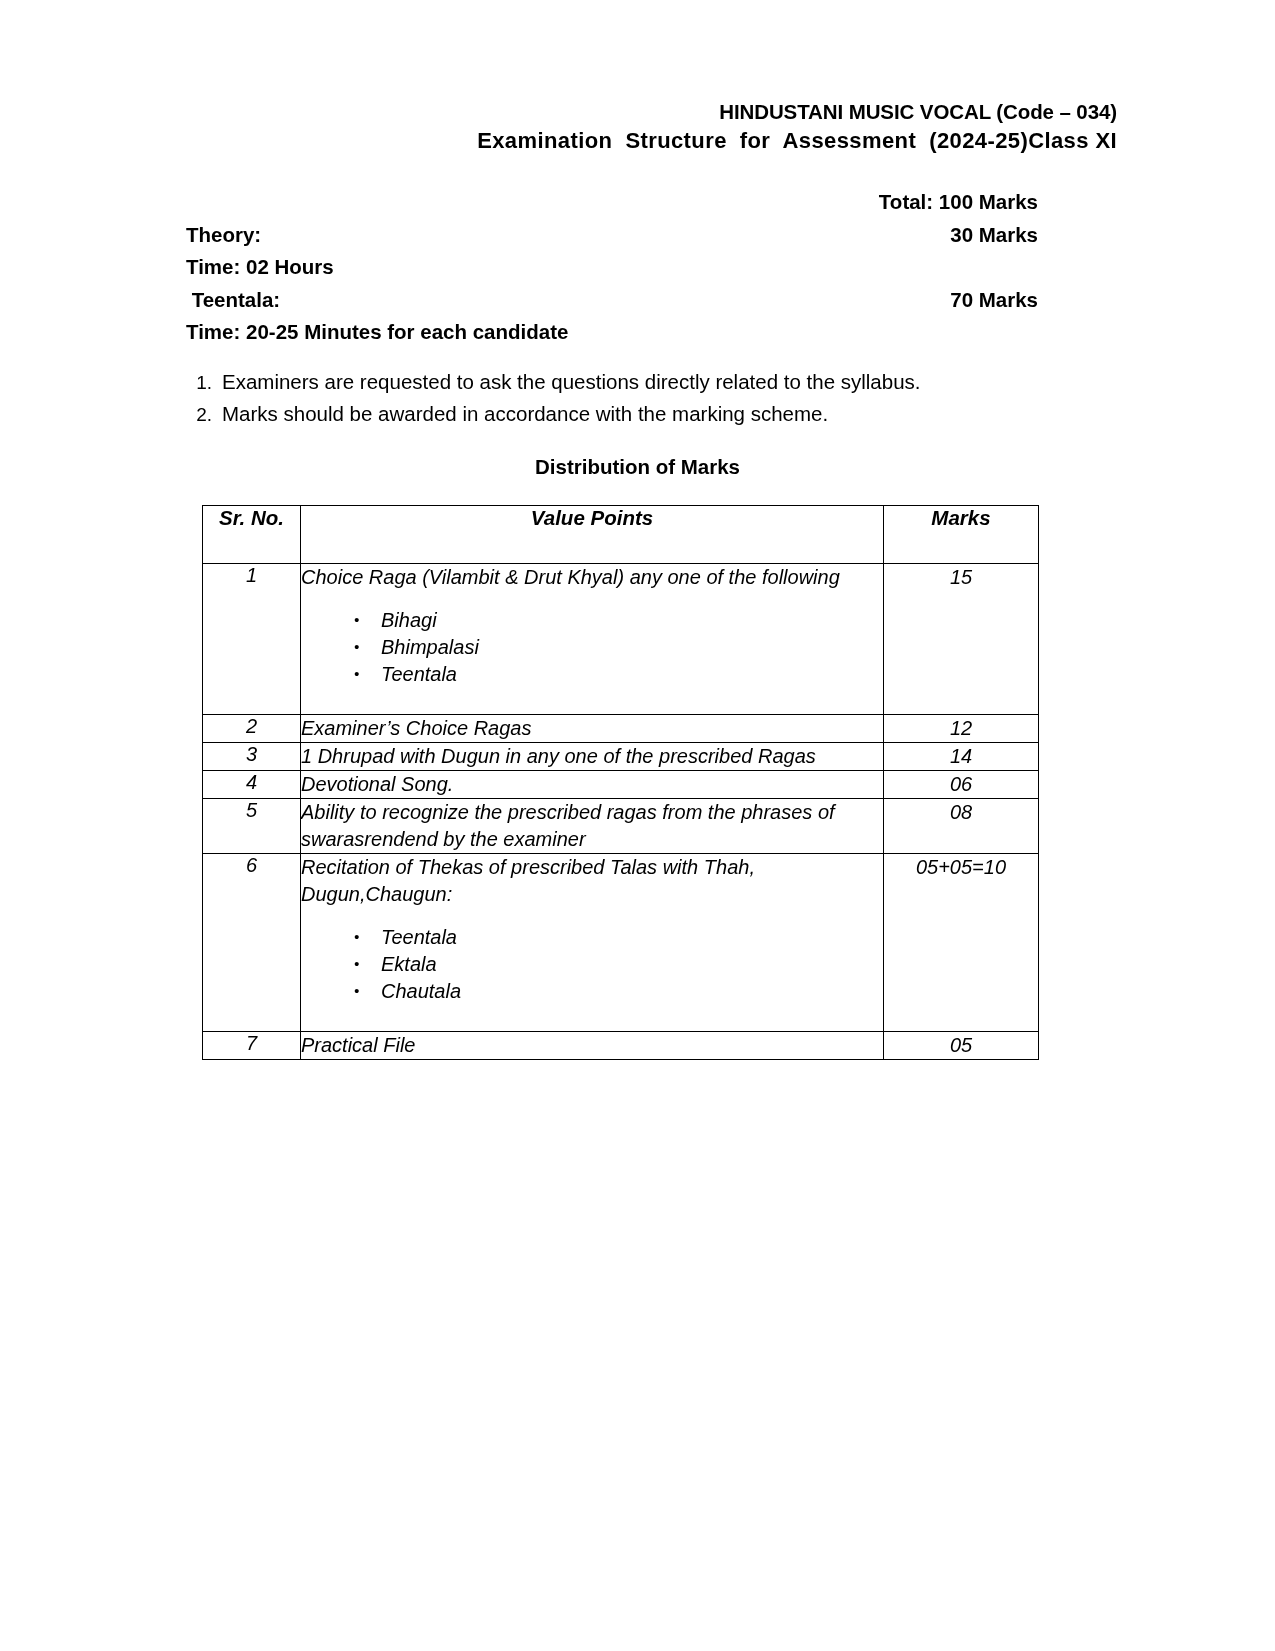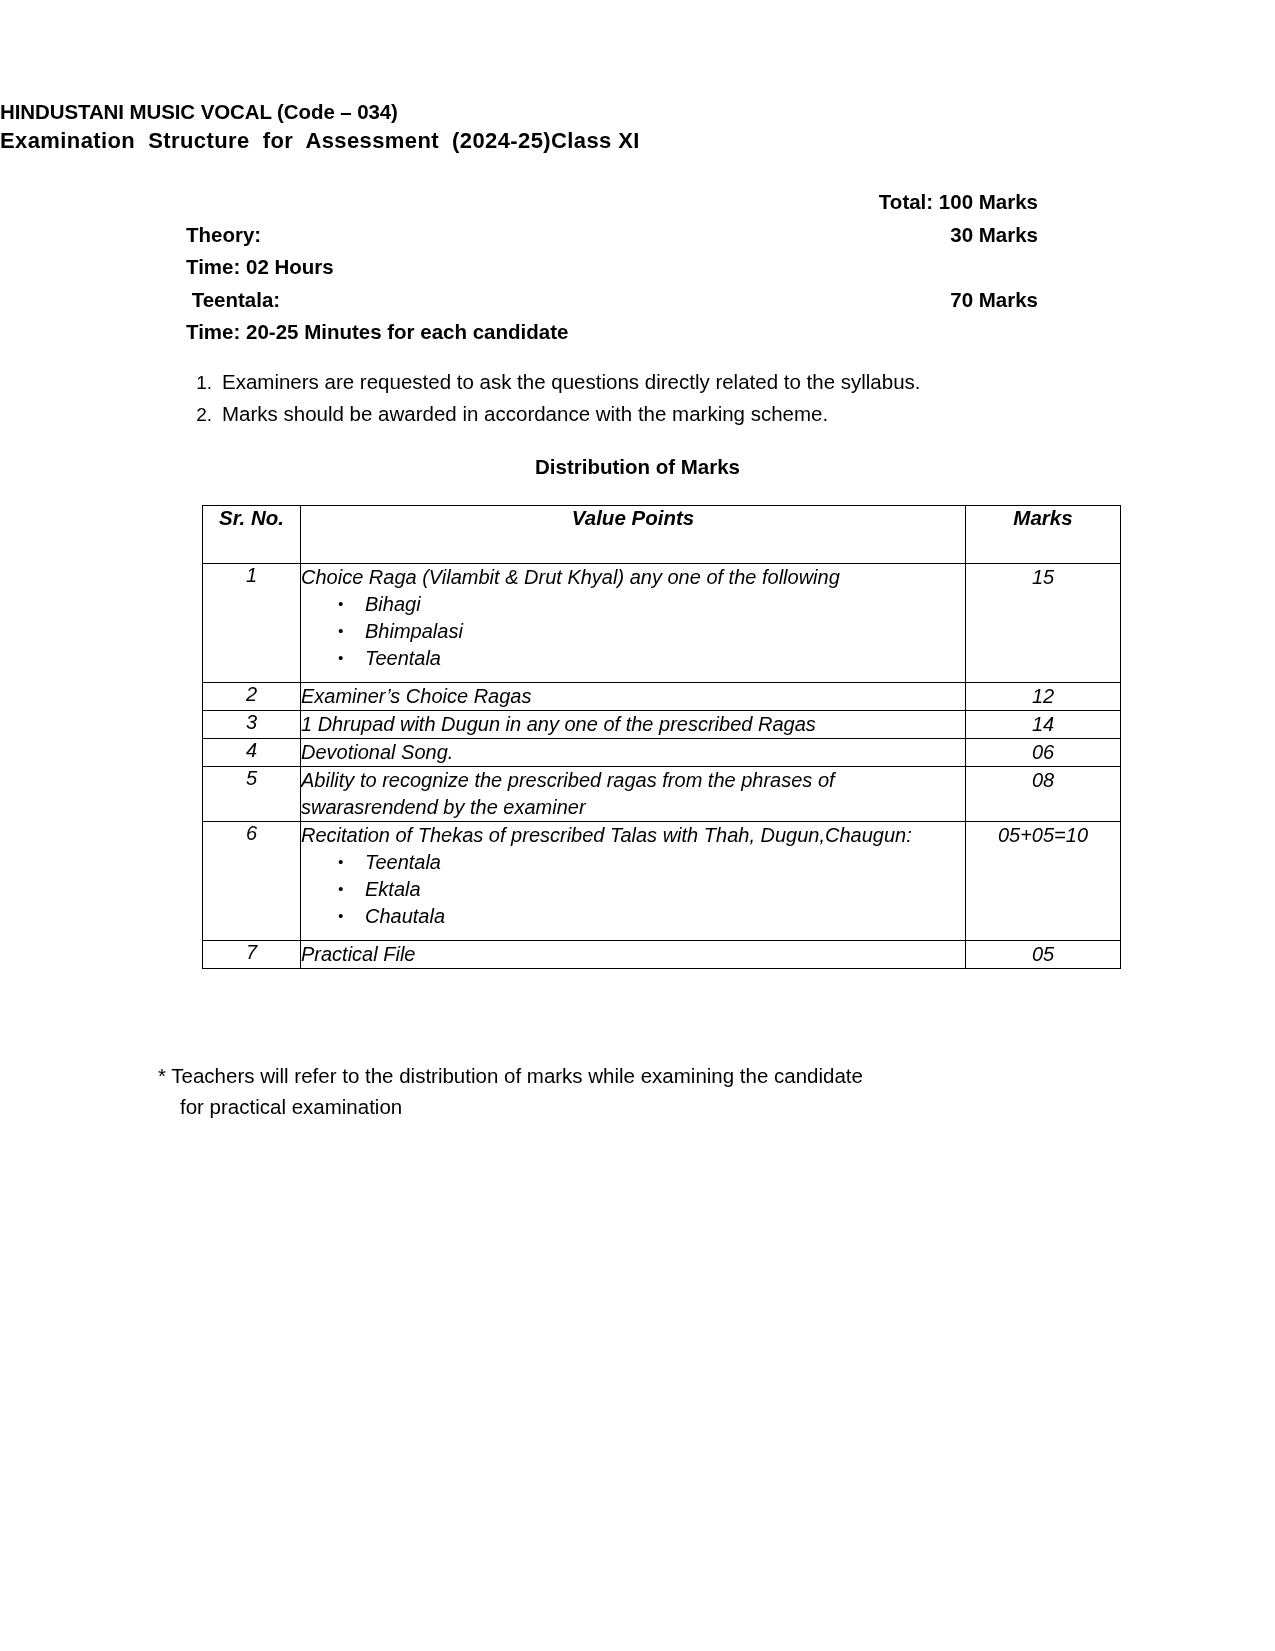--- a/index.html
+++ b/index.html
@@ -21,21 +21,21 @@
     height: 1651px;
     box-sizing: border-box;
   }
 
   
   .doc-header {
     position: absolute;
     left: 0;
     top: 97px;
     width: 1117px;
-    text-align: left;
+    text-align: right;
   }
   .doc-header .title-line {
     font-weight: bold;
     font-size: 20.5px;
     letter-spacing: -0.1px;
     line-height: 29px;
     white-space: pre;
   }
   .doc-header .title-line.second {
     font-size: 22px;
@@ -110,21 +110,21 @@
     table-layout: fixed;
     font-size: 20px;
   }
   table.marks-table td, table.marks-table th {
     border: 1.6px solid #000000;
     padding: 0;
     vertical-align: top;
     font-style: italic;
   }
   .col-sr   { width: 98px; }
-  .col-vp   { width: 665px; text-align: center; }
+  .col-vp   { width: 583px; text-align: center; }
   .col-mk   { width: 155px; }
 
   thead th {
     font-weight: bold;
     text-align: center;
     font-size: 20.5px;
     height: 57px;
     vertical-align: top;
     padding-top: 5px;
   }
@@ -138,21 +138,21 @@
     line-height: 27px;
   }
   td.cell-vp {
     padding: 7px 8px 6px 8px;
     line-height: 27px;
   }
   td.cell-vp .lead {
     display: block;
   }
   td.cell-vp ul.sub {
-    margin: 0;
+    margin: 16px;
     padding: 0 0 0 64px;
     list-style: none;
   }
   td.cell-vp ul.sub li {
     position: relative;
     line-height: 27px;
     padding-left: 0;
   }
   td.cell-vp ul.sub li::before {
     content: "\2022";
@@ -302,18 +302,14 @@
           <td class="cell-vp">
             <span class="lead">Practical File</span>
           </td>
           <td class="cell-mk">05</td>
         </tr>
 
       </tbody>
     </table>
   </div>
 
-  <div class="footnote">
-    <span>* Teachers will refer to the distribution of marks while examining the candidate</span>
-    <span class="fn-line2">for practical examination</span>
-  </div>
 
 </div>
 
 </body></html>

